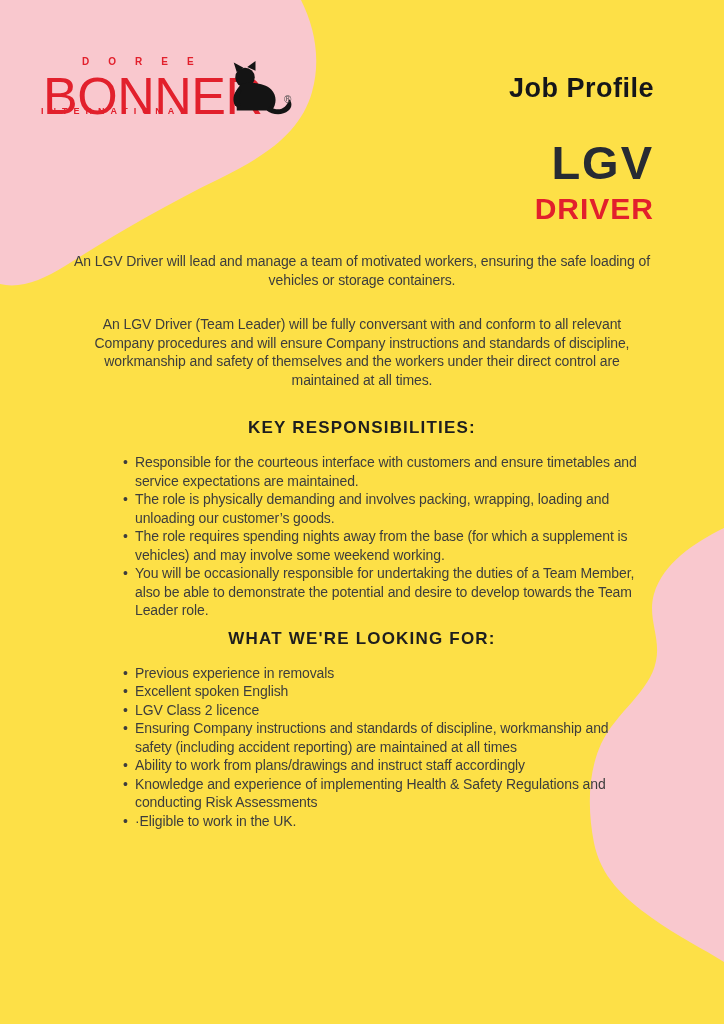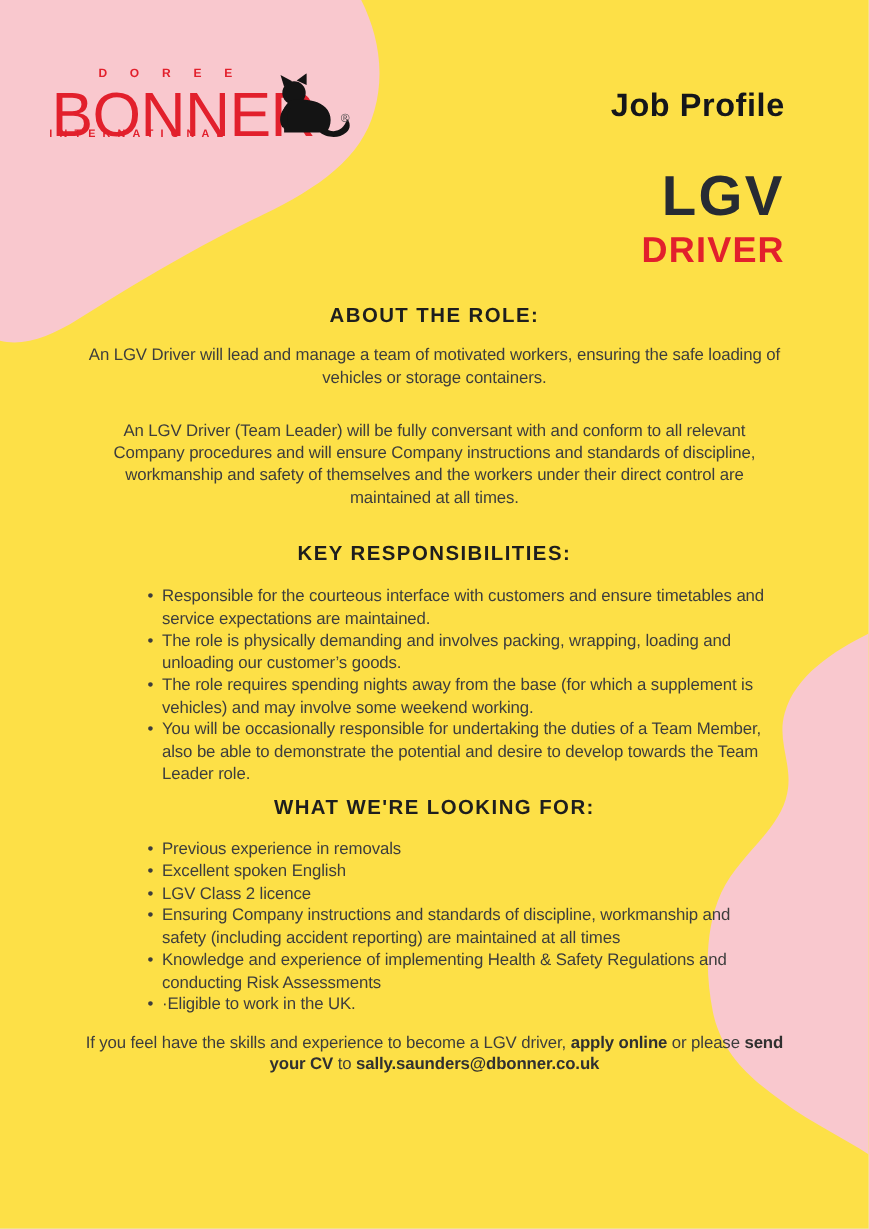--- a/index.html
+++ b/index.html
@@ -72,38 +72,37 @@
   </div>
 
   <div class="header">
     <div class="kicker">Job Profile</div>
     <div class="title">LGV</div>
     <div class="subtitle">DRIVER</div>
   </div>
 
   <div class="content">
 
-    <h2 class="sec">ABOUT THE ROLE:</h2>
     <p class="body p1">An LGV Driver will lead and manage a team of motivated workers, ensuring the safe loading of vehicles or storage containers.</p>
     <p class="body p2">An LGV Driver (Team Leader) will be fully conversant with and conform to all relevant Company procedures and will ensure Company instructions and standards of discipline, workmanship and safety of themselves and the workers under their direct control are maintained at all times.</p>
 
     <h2 class="sec mb14">KEY RESPONSIBILITIES:</h2>
     <ul class="blist resp">
       <li>Responsible for the courteous interface with customers and ensure timetables and service expectations are maintained.</li>
       <li>The role is physically demanding and involves packing, wrapping, loading and unloading our customer’s goods.</li>
       <li>The role requires spending nights away from the base (for which a supplement is vehicles) and may involve some weekend working.</li>
       <li>You will be occasionally responsible for undertaking the duties of a Team Member, also be able to demonstrate the potential and desire to develop towards the Team Leader role.</li>
     </ul>
 
     <h2 class="sec mb14">WHAT WE'RE LOOKING FOR:</h2>
     <ul class="blist look">
       <li>Previous experience in removals</li>
       <li>Excellent spoken English</li>
       <li>LGV Class 2 licence</li>
       <li>Ensuring Company instructions and standards of discipline, workmanship and safety (including accident reporting) are maintained at all times</li>
+      <li>Ability to work from plans/drawings and instruct staff accordingly</li>
       <li>Knowledge and experience of implementing Health &amp; Safety Regulations and conducting Risk Assessments</li>
       <li>·Eligible to work in the UK.</li>
     </ul>
 
-    <p class="closing"><span>If you feel have the skills and experience to become a LGV driver, </span><span class="b">apply online</span><span> or please </span><span class="b">send your CV</span><span> to </span><span class="b">sally.saunders@dbonner.co.uk</span></p>
 
   </div>
 </div>
 
 </body></html>

